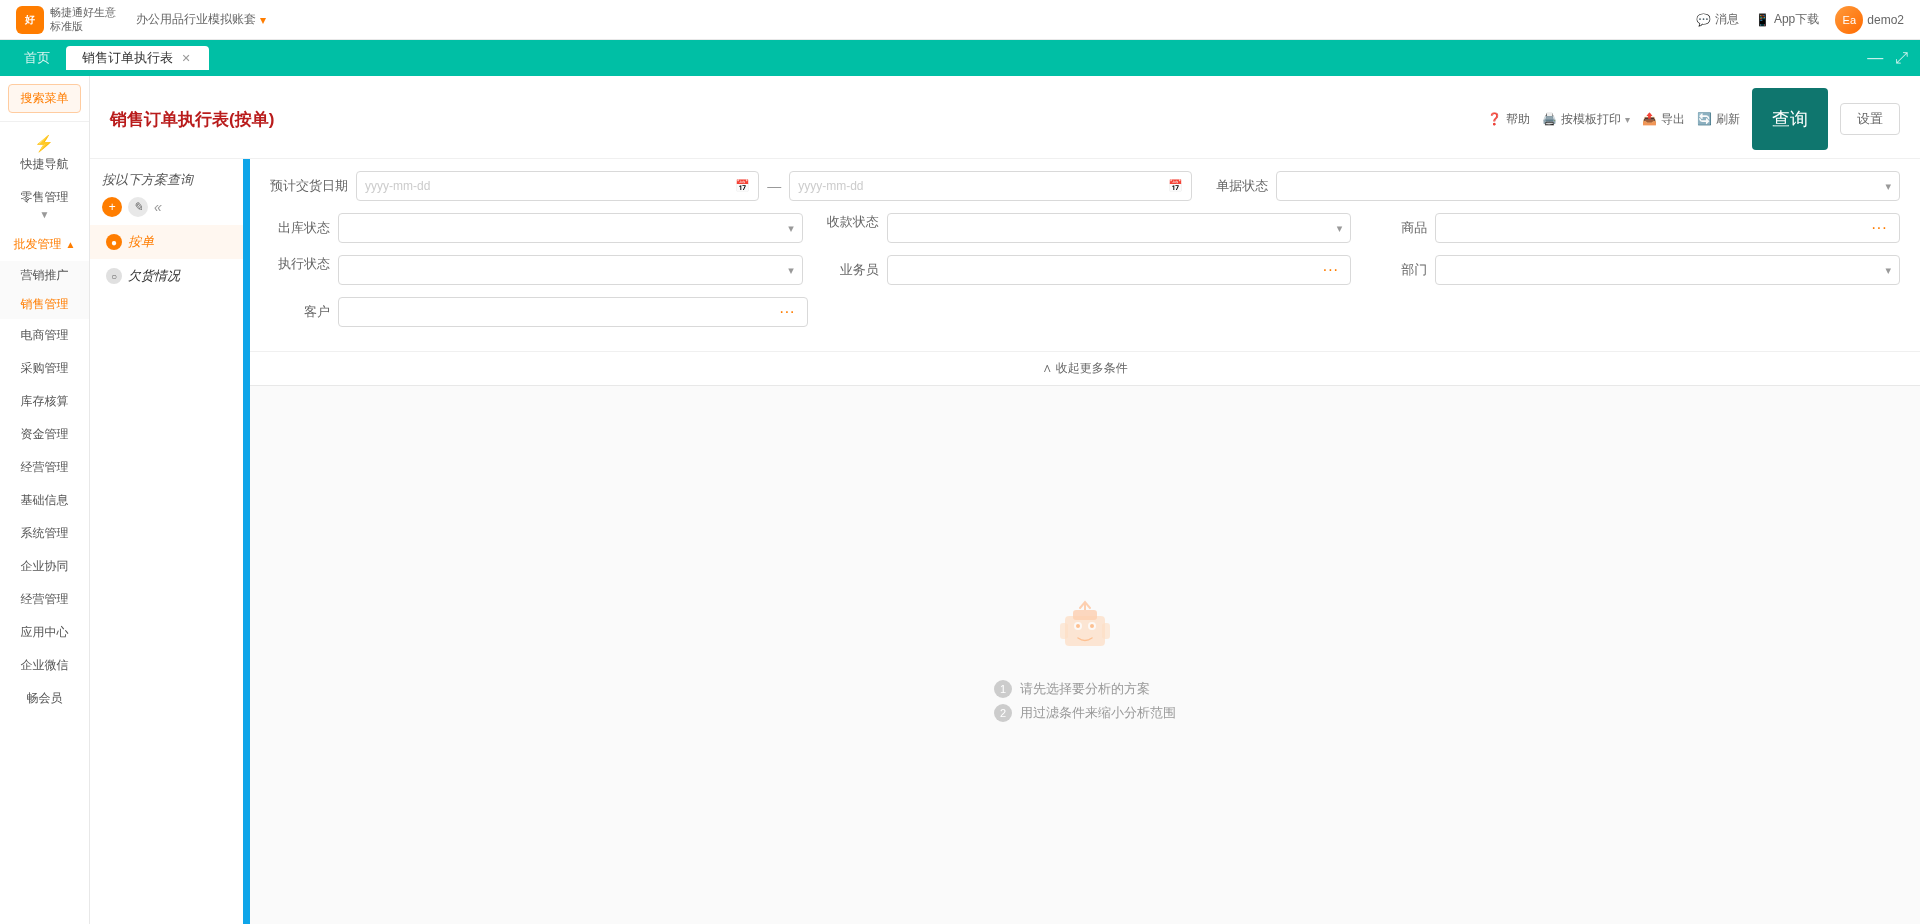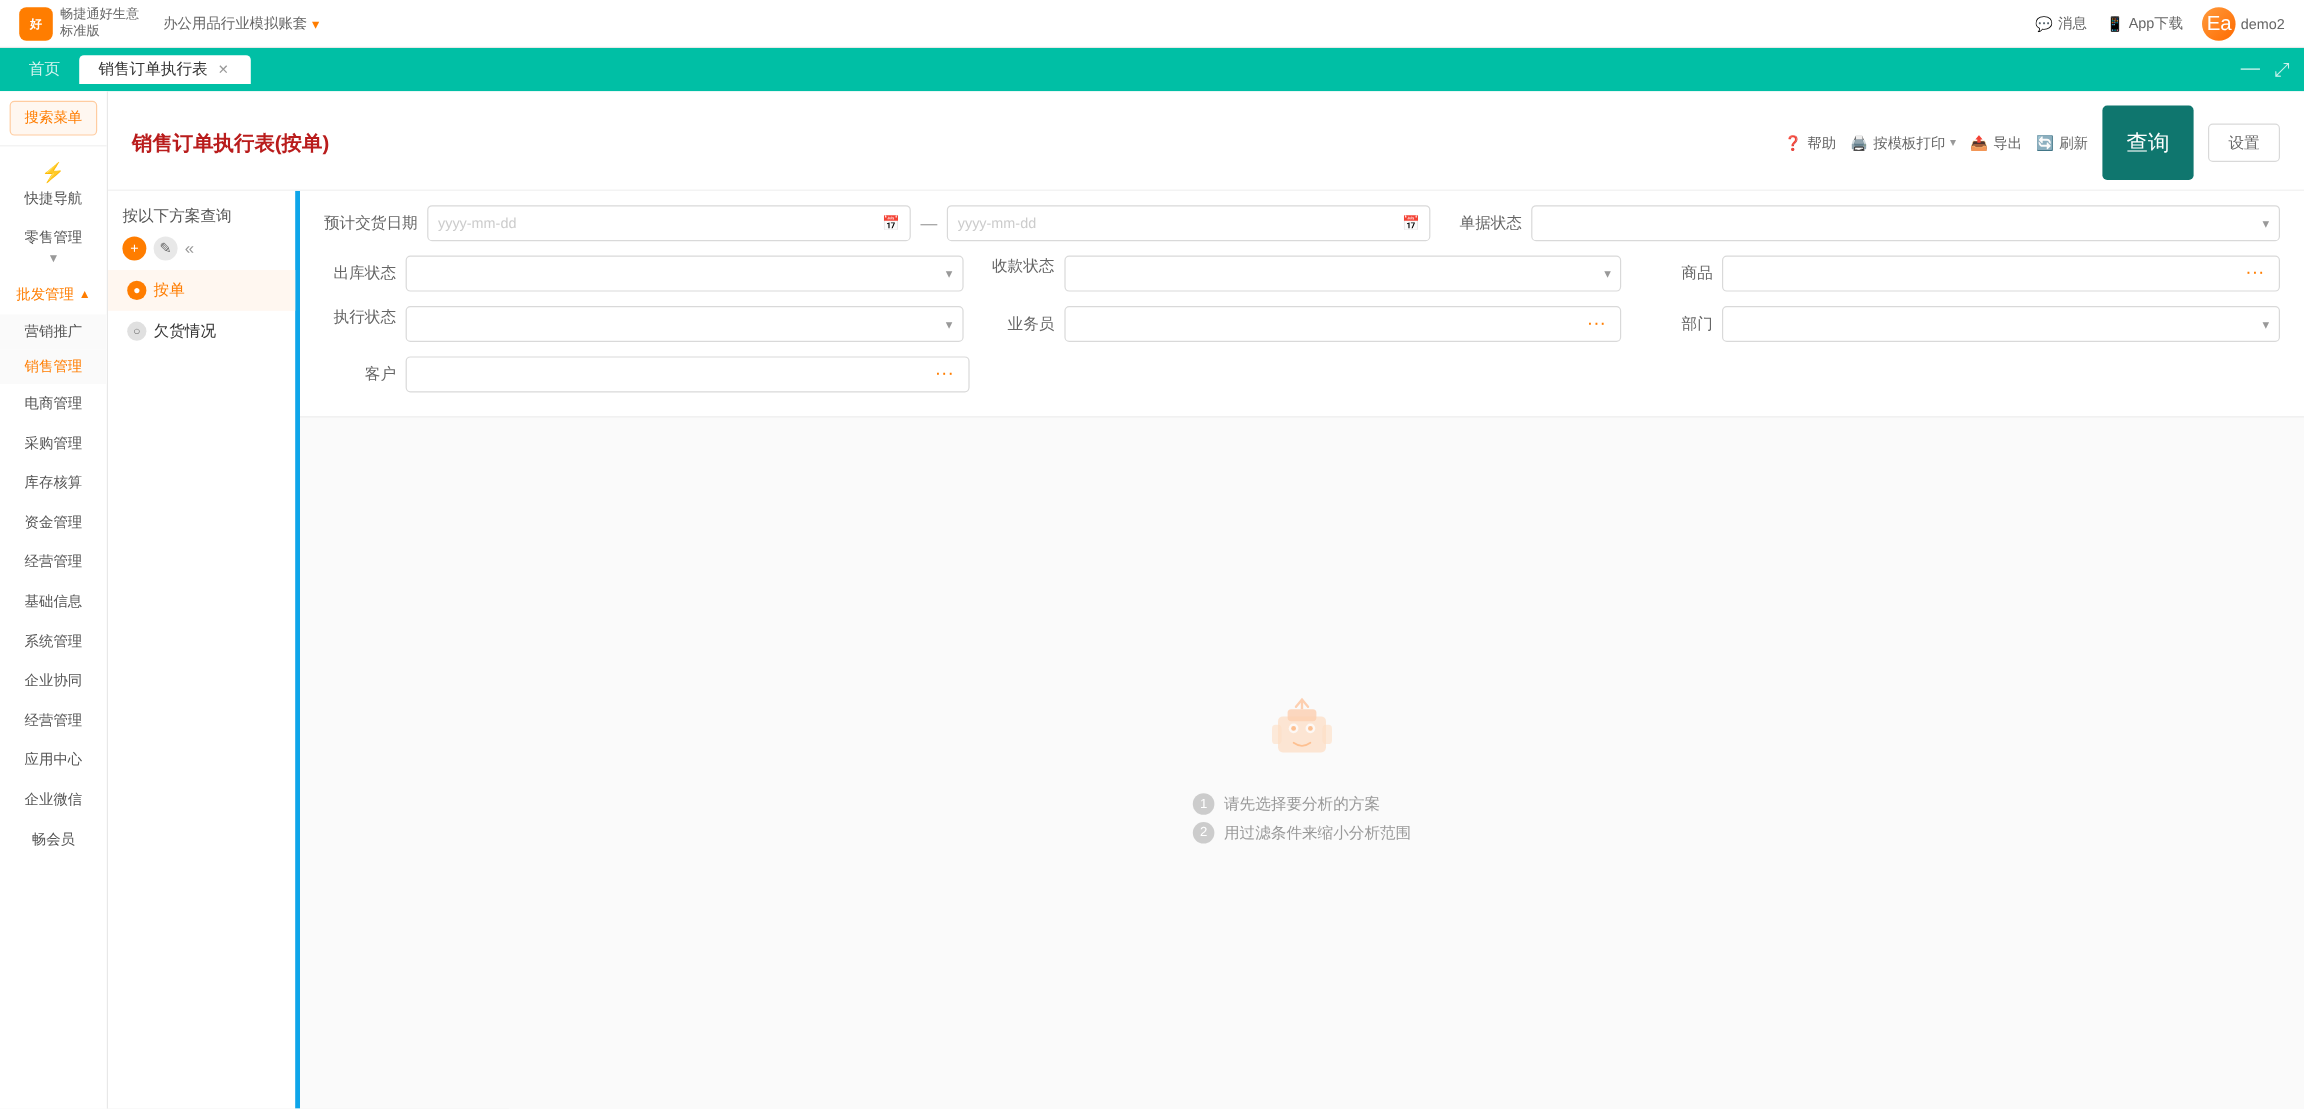--- a/index.html
+++ b/index.html
@@ -65,21 +65,21 @@
     }
     .user-avatar {
       width: 28px;
       height: 28px;
       border-radius: 50%;
       background: linear-gradient(135deg, #ff9a3c, #ff6b00);
       display: flex;
       align-items: center;
       justify-content: center;
       color: white;
-      font-size: 17px;
+      font-size: 11px;
     }
 
     
     .nav-tabs {
       height: 36px;
       background: #00bfa5;
       display: flex;
       align-items: center;
       padding: 0 0 0 8px;
     }
@@ -223,23 +223,24 @@
     .content-area {
       flex: 1;
       display: flex;
       overflow: hidden;
     }
 
     
     .scheme-panel {
       width: 160px;
       background: #fff;
-      border-right: 4px solid #0ea5e9;
+      border-right: 7px solid #0ea5e9;
       padding: 12px 0;
       flex-shrink: 0;
+      font-style: italic;
     }
     .scheme-panel-header {
       padding: 0 12px 8px 12px;
       display: flex;
       align-items: center;
       justify-content: space-between;
       font-size: 13px;
       color: #333;
     }
     .scheme-panel-title {
@@ -704,20 +705,24 @@
               <div style="display:flex;align-items:center;gap:8px;flex:0 0 33%;">
                 <span class="filter-label">客户</span>
                 <div class="filter-select" style="justify-content:flex-end;">
                   <span class="filter-ellipsis">···</span>
                 </div>
               </div>
             </div>
 
           </div>
 
+          <div class="collapse-bar">
+            <span>∧ </span>
+            <span>收起更多条件</span>
+          </div>
         </div>
 
         <div class="empty-state">
 
           <svg class="empty-icon" viewBox="0 0 80 80" xmlns="http://www.w3.org/2000/svg">
             <rect x="20" y="28" width="40" height="30" rx="4" fill="#ffcba0" opacity="0.7"></rect>
             <rect x="28" y="22" width="24" height="10" rx="3" fill="#ffb380" opacity="0.8"></rect>
             <rect x="15" y="35" width="8" height="16" rx="3" fill="#ffcba0" opacity="0.6"></rect>
             <rect x="57" y="35" width="8" height="16" rx="3" fill="#ffcba0" opacity="0.6"></rect>
             <circle cx="33" cy="38" r="4" fill="#fff" opacity="0.8"></circle>

